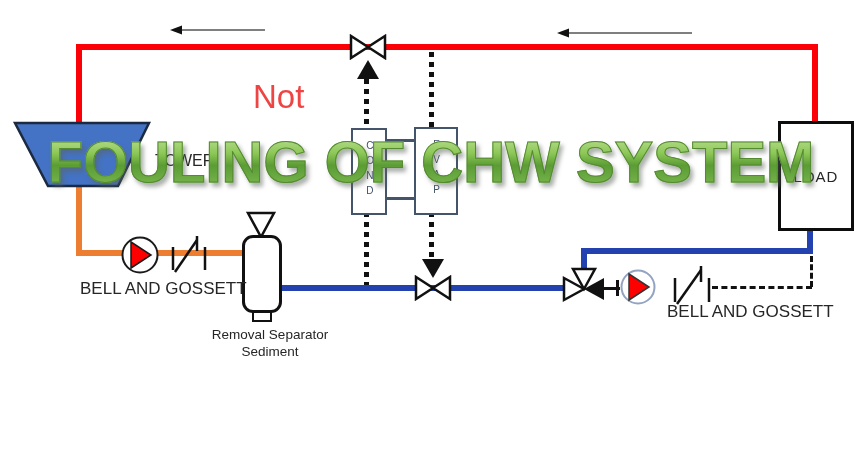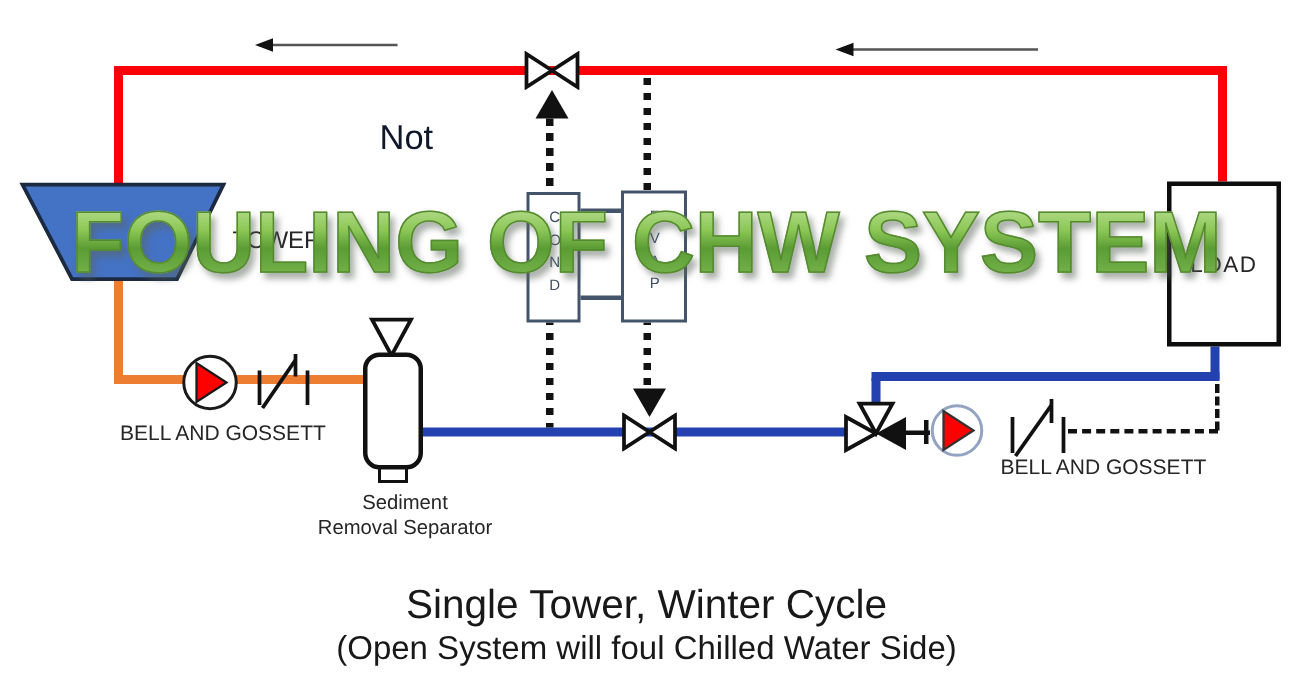--- a/index.html
+++ b/index.html
@@ -29,23 +29,23 @@
   .loadbox{position:absolute;left:778px;top:121px;width:70px;height:104px;background:#fff;
     border:3px solid #0d0d0d;z-index:3;display:flex;align-items:center;justify-content:center;
     font-size:15px;letter-spacing:1px;color:#262626;}
   .chillerbox{position:absolute;background:#fff;border:2.5px solid #44546a;z-index:3;
     display:flex;justify-content:center;}
   .vstack{font-size:10px;line-height:15px;color:#3f4f66;width:1ch;word-break:break-all;
     text-align:center;margin-top:8px;}
   .connector{position:absolute;height:2.5px;background:#44546a;z-index:2;}
   
   .lbl{position:absolute;color:#262626;z-index:4;white-space:nowrap;}
-  .pump-lbl{font-size:14px;line-height:17px;}
+  .pump-lbl{font-size:17px;line-height:17px;}
   .sep-lbl{font-size:13.5px;line-height:17px;text-align:center;}
-  .nr{font-size:23px;color:#0f172a;z-index:3;}
+  .nr{font-size:33px;color:#ef4444;z-index:3;}
   
   .vessel{position:absolute;left:242px;top:235px;width:34px;height:72px;background:#fff;
     border:3px solid #111;border-radius:11px;z-index:3;}
   .vessel-base{position:absolute;left:252px;top:310px;width:16px;height:10px;background:#fff;
     border:2.5px solid #111;border-top:none;z-index:2;}
   
   .caption{position:absolute;left:0;right:0;text-align:center;z-index:4;color:#181818;}
   .caption .l1{font-size:27px;}
   .caption .l2{font-size:22px;}
   
@@ -121,22 +121,22 @@
   <div class="lbl pump-lbl" style="left:80px;top:280px;">
     <div>BELL AND GOSSETT</div>
   </div>
 
   <svg class="abs" style="left:245px;top:211px;z-index:2;" width="32" height="28" viewBox="0 0 32 28">
     <polygon points="3,2 29,2 16,26" fill="#fff" stroke="#111" stroke-width="2.5"></polygon>
   </svg>
   <div class="vessel"></div>
   <div class="vessel-base"></div>
   <div class="lbl sep-lbl" style="left:200px;top:326px;width:140px;white-space:normal;">
+    <div>Removal Separator</div>
     <div>Sediment</div>
-    <div>Removal Separator</div>
   </div>
 
   <div class="pipe blue" style="left:279px;top:285px;width:291px;height:6px;"></div>
   <svg class="abs" style="left:414px;top:275px;z-index:3;" width="38" height="26" viewBox="0 0 38 26">
     <polygon points="2,2 2,24 19,13" fill="#fff" stroke="#111" stroke-width="2.5"></polygon>
     <polygon points="36,2 36,24 19,13" fill="#fff" stroke="#111" stroke-width="2.5"></polygon>
   </svg>
 
   <div class="pipe blue" style="left:807px;top:223px;width:6px;height:30px;"></div>
   <div class="pipe blue" style="left:581px;top:248px;width:232px;height:6px;"></div>
@@ -167,18 +167,14 @@
   </div>
 
   <div class="loadbox">
     <span>LOAD</span>
   </div>
 
   <div class="lbl nr" style="left:253px;top:78px;">Not</div>
 
   <div class="wordart">FOULING OF CHW SYSTEM</div>
 
-  <div class="caption" style="top:388px;">
-    <div class="l1">Single Tower, Winter Cycle</div>
-    <div class="l2">(Open System will foul Chilled Water Side)</div>
-  </div>
 
 </div>
 
 </body></html>

